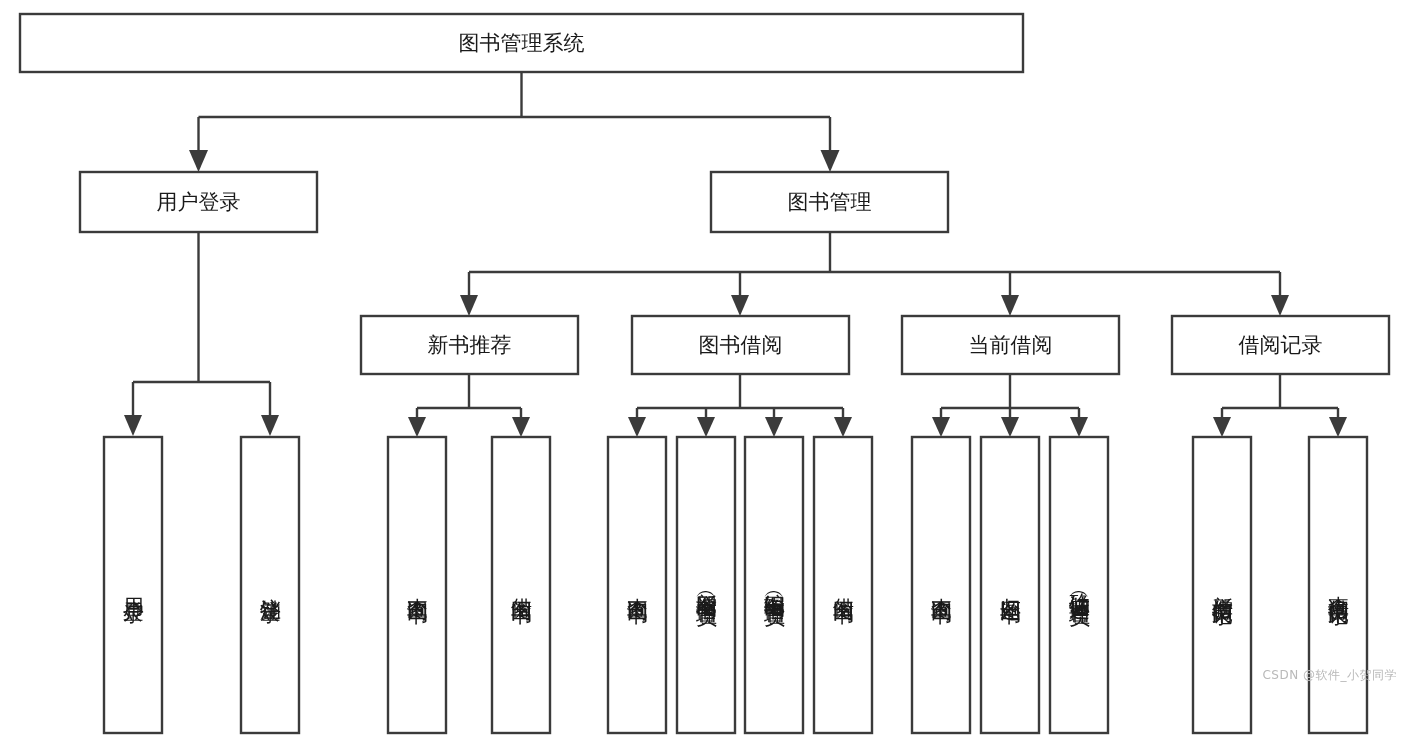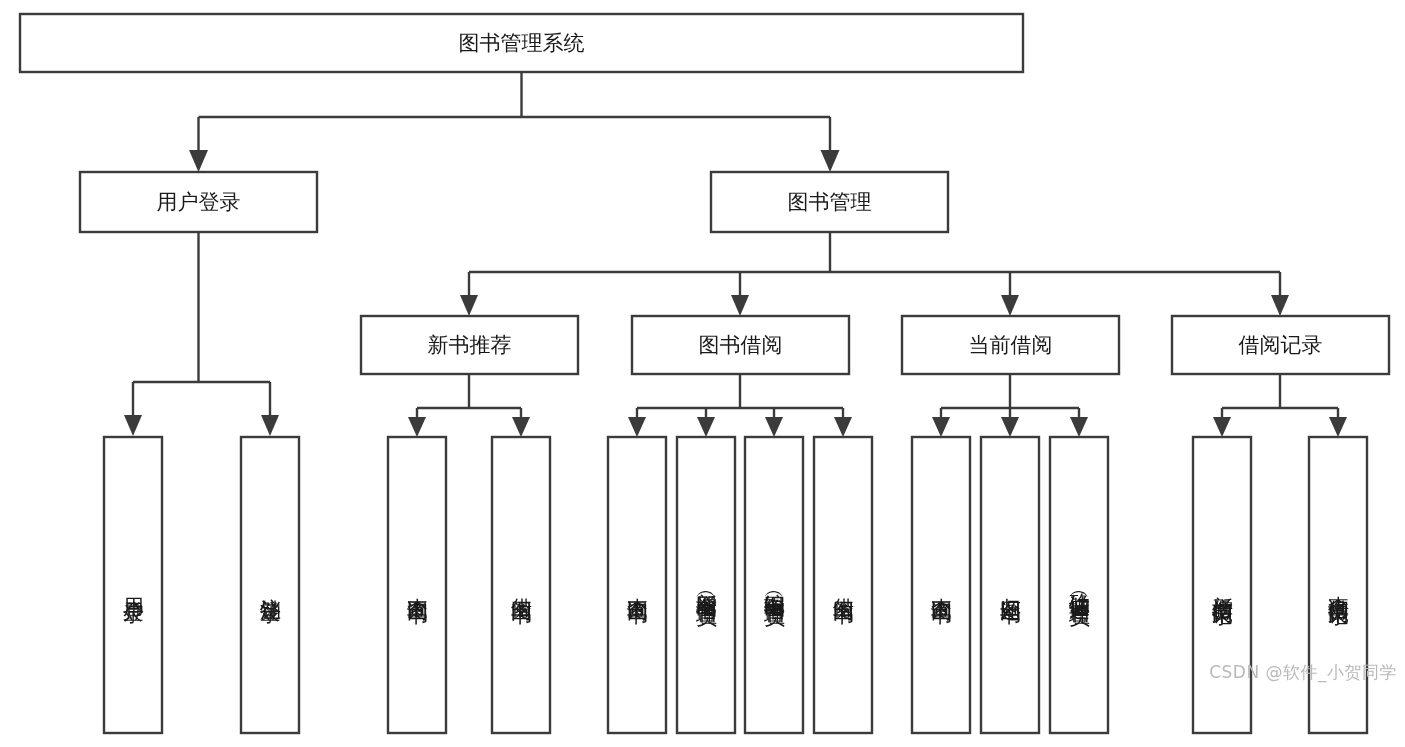--- a/index.html
+++ b/index.html
@@ -56,21 +56,21 @@
     color: #1a1a1a;
     letter-spacing: 2px;
     white-space: nowrap;
     pointer-events: none;
   }
   #watermark {
     position: absolute;
     right: 8px;
     bottom: 6px;
     font-family: "DejaVu Sans", "Liberation Sans", sans-serif;
-    font-size: 17px;
+    font-size: 12px;
     color: #b9b9b9;
     letter-spacing: 0.5px;
     white-space: nowrap;
   }
 </style>
 </head>
 <body>
 
 <div id="diagram-root">
 

